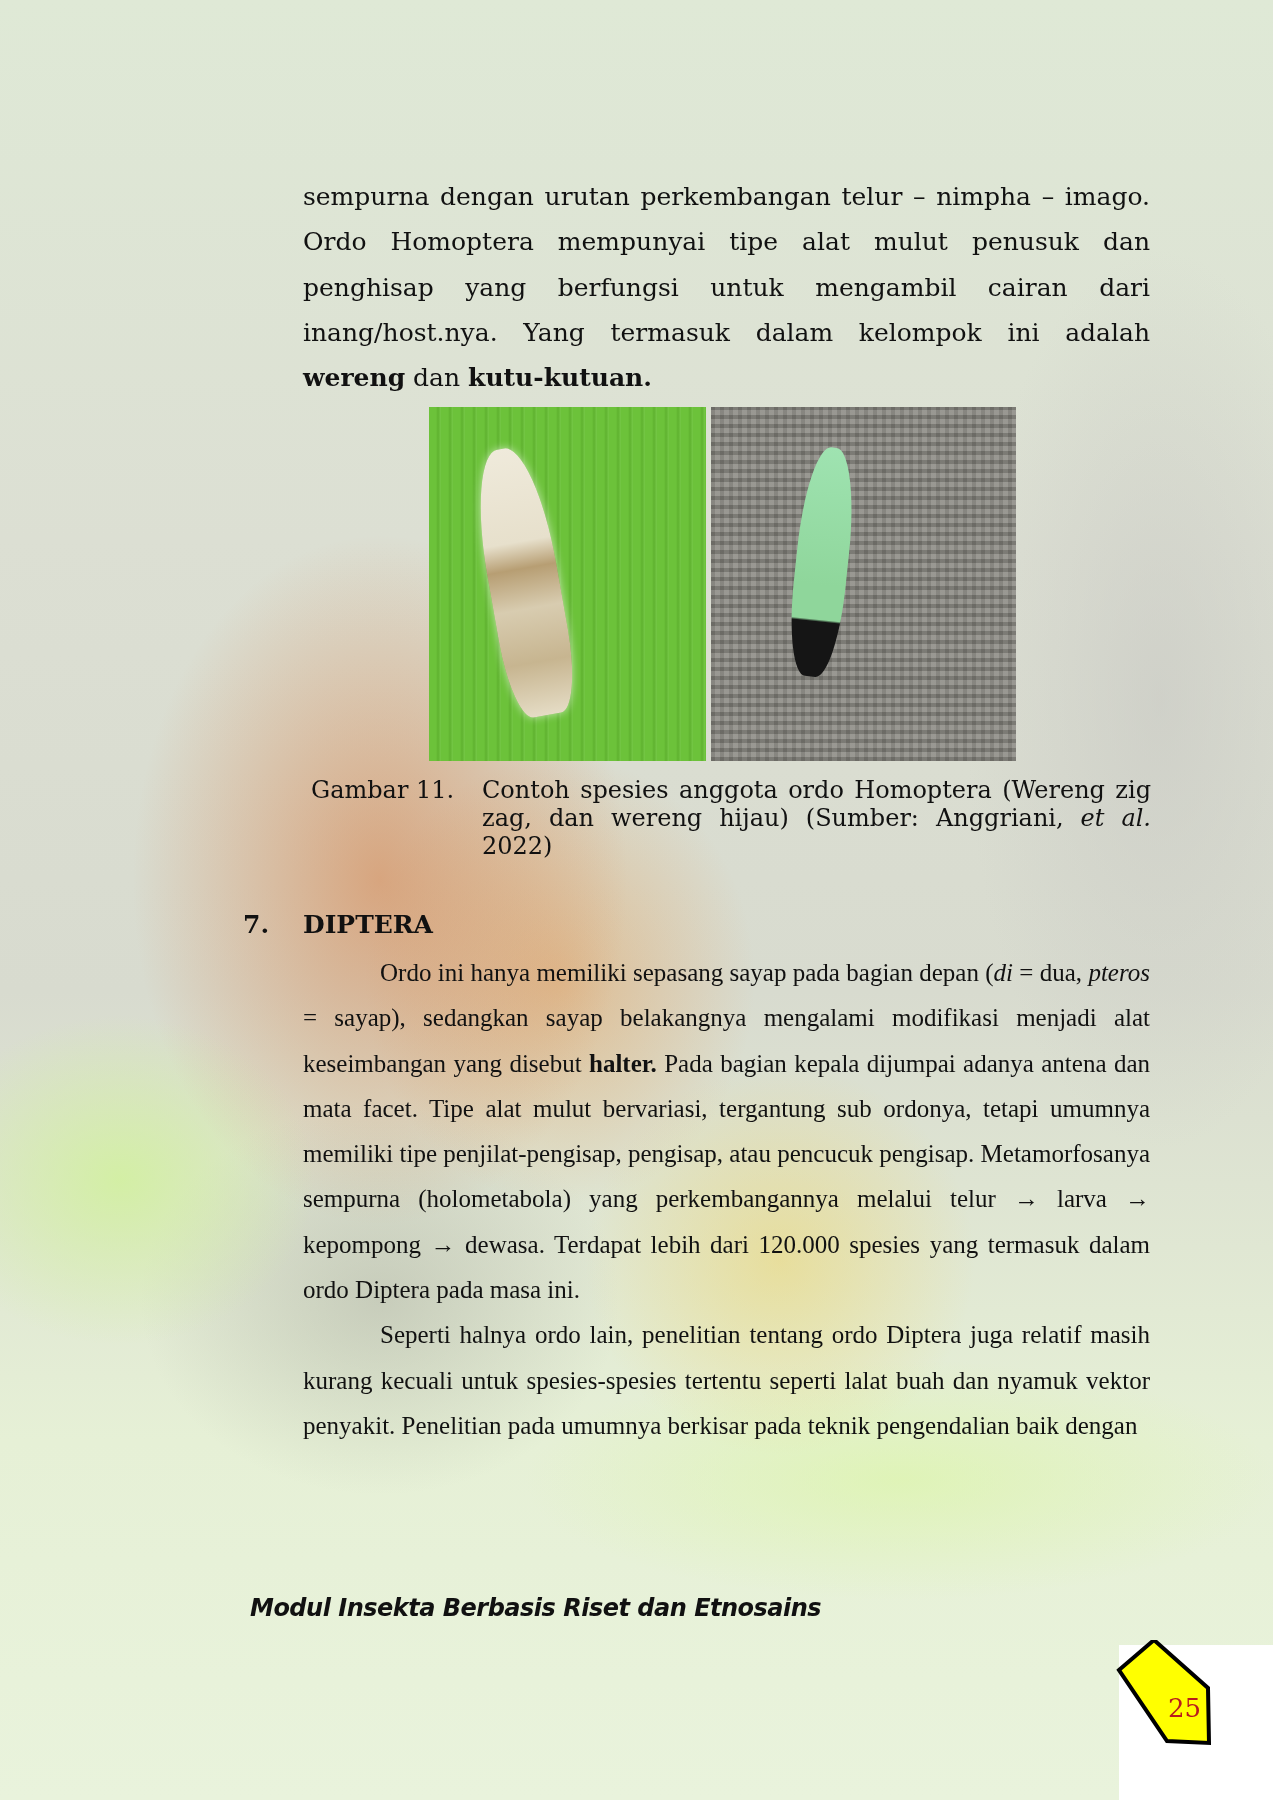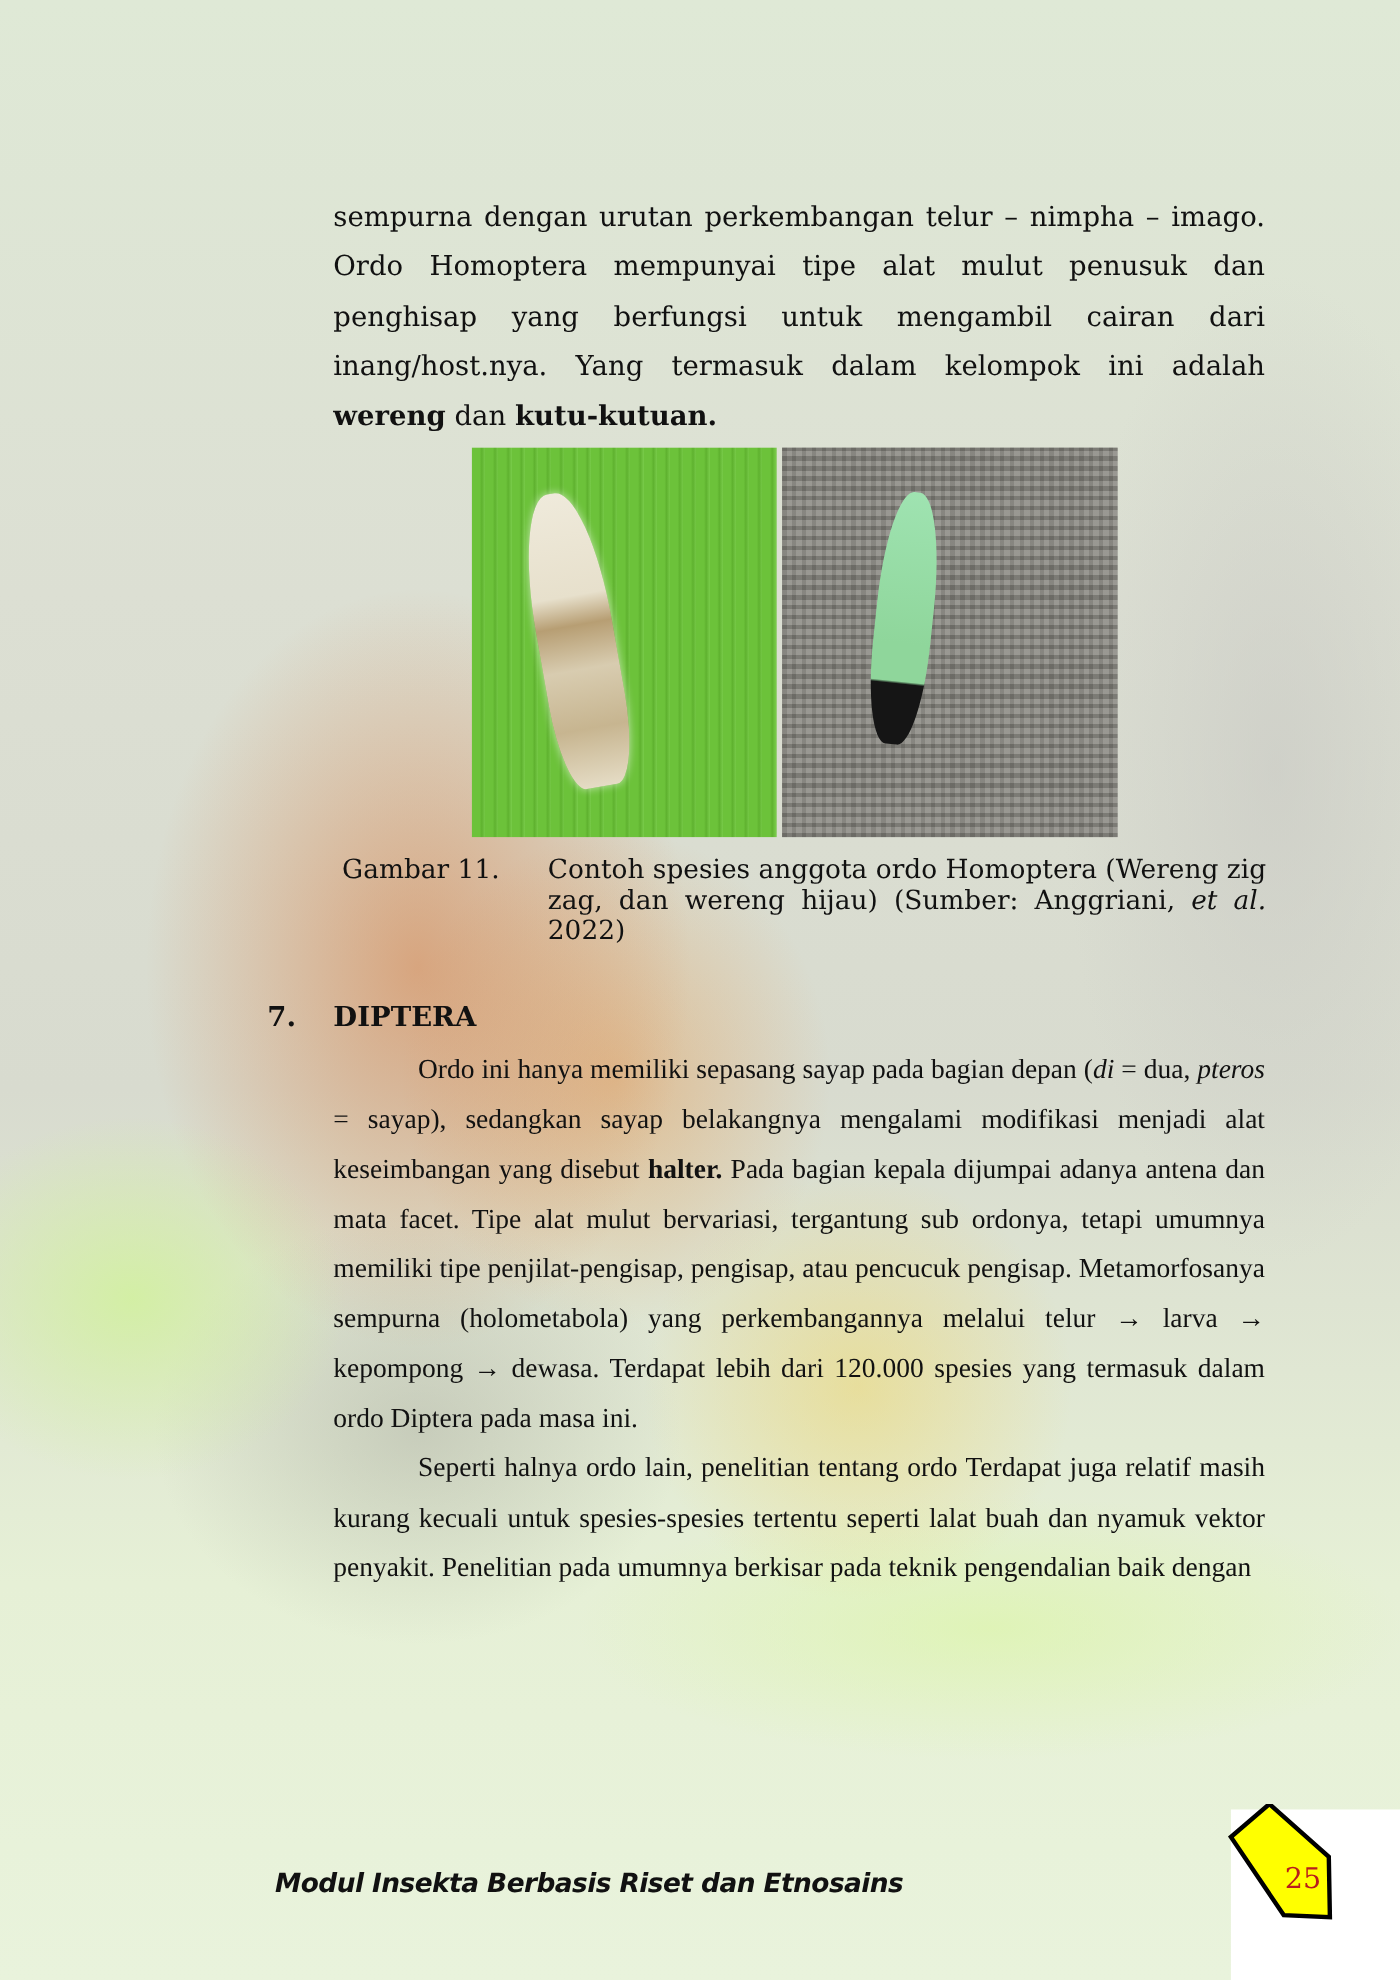--- a/index.html
+++ b/index.html
@@ -55,33 +55,32 @@
   .leafhopper {
     position: absolute; left: 85px; top: 40px; width: 52px; height: 230px;
     background: linear-gradient(180deg, #9fe3b1 0%, #8fd69b 60%, #8fd69b 75%, #151515 76%, #151515 100%);
     border-radius: 45% 45% 40% 40%;
     transform: rotate(6deg);
   }
   .caption {
     position: absolute; left: 311px; top: 776px; width: 840px;
     font-size: 24px; line-height: 28px;
     display: flex;
-    gap: 16px;
   }
   .caption-label { width: 171px; flex: none; }
   .caption-text { flex: 1; text-align: justify; }
   .section-head {
     position: absolute; left: 243px; top: 910px;
     font-size: 25px; font-weight: bold; line-height: 30px;
     display: flex;
   }
   .section-num { width: 60px; }
   .body2 { top: 950px; }
   .footer-title {
-    position: absolute; left: 250px; top: 1698px;
+    position: absolute; left: 250px; top: 1594px;
     font-family: "DejaVu Sans", "Liberation Sans", sans-serif;
     font-style: italic; font-weight: bold; font-size: 24px;
     letter-spacing: -0.5px;
   }
   .page-corner {
     position: absolute; left: 1119px; top: 1645px; width: 154px; height: 155px;
     background: #ffffff;
   }
   .page-badge { position: absolute; left: 1115px; top: 1640px; width: 120px; height: 120px; }
   .page-num {
@@ -115,21 +114,21 @@
   <div class="caption-text"><span>Contoh spesies anggota ordo Homoptera (Wereng zig zag, dan wereng hijau) (Sumber: Anggriani, </span><i>et al.</i><span> 2022)</span></div>
 </div>
 
 <div class="section-head">
   <span class="section-num">7.</span>
   <span>DIPTERA</span>
 </div>
 
 <div class="content body2">
   <p class="indent"><span>Ordo ini hanya memiliki sepasang sayap pada bagian depan (</span><i>di</i><span> = dua, </span><i>pteros</i><span> = sayap), sedangkan sayap belakangnya mengalami modifikasi menjadi alat keseimbangan yang disebut </span><b>halter.</b><span>  Pada bagian kepala dijumpai adanya antena dan mata facet. Tipe alat mulut bervariasi, tergantung sub ordonya, tetapi umumnya memiliki tipe penjilat-pengisap, pengisap, atau pencucuk pengisap. Metamorfosanya sempurna (holometabola) yang perkembangannya melalui telur → larva → kepompong → dewasa. Terdapat lebih dari 120.000 spesies yang termasuk dalam ordo Diptera pada masa ini.</span></p>
-  <p class="indent">Seperti halnya ordo lain, penelitian tentang ordo Terdapat juga relatif masih kurang kecuali untuk spesies-spesies tertentu seperti lalat buah dan nyamuk vektor penyakit.  Penelitian pada umumnya berkisar pada teknik pengendalian baik dengan</p>
+  <p class="indent">Seperti halnya ordo lain, penelitian tentang ordo Diptera juga relatif masih kurang kecuali untuk spesies-spesies tertentu seperti lalat buah dan nyamuk vektor penyakit.  Penelitian pada umumnya berkisar pada teknik pengendalian baik dengan</p>
 </div>
 
 <div class="footer-title">Modul  Insekta  Berbasis Riset dan Etnosains</div>
 
 <div class="page-corner"></div>
 <svg class="page-badge" viewBox="0 0 120 120">
   <polygon points="4,30 39,0 93,48 94,103 52,101" fill="#ffff00" stroke="#000" stroke-width="4" stroke-linejoin="miter"></polygon>
 </svg>
 <div class="page-num">25</div>
 

